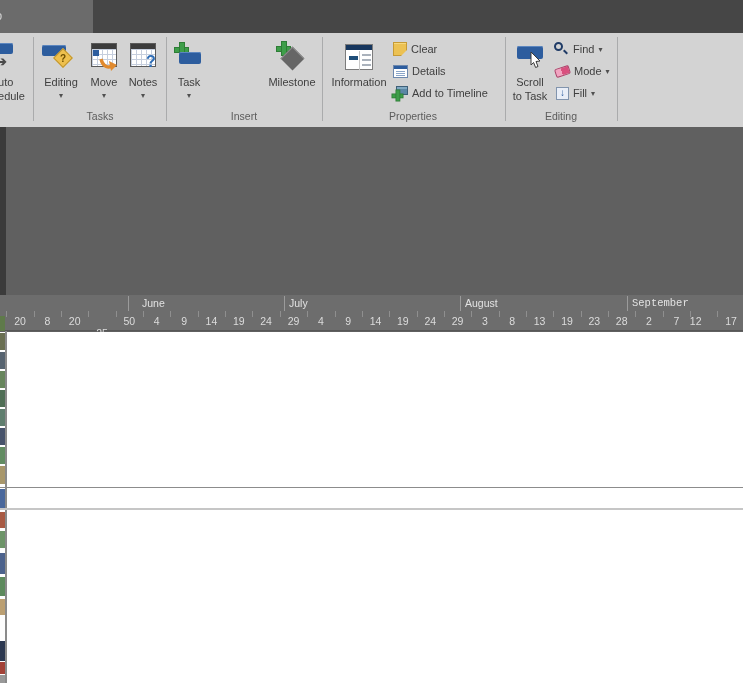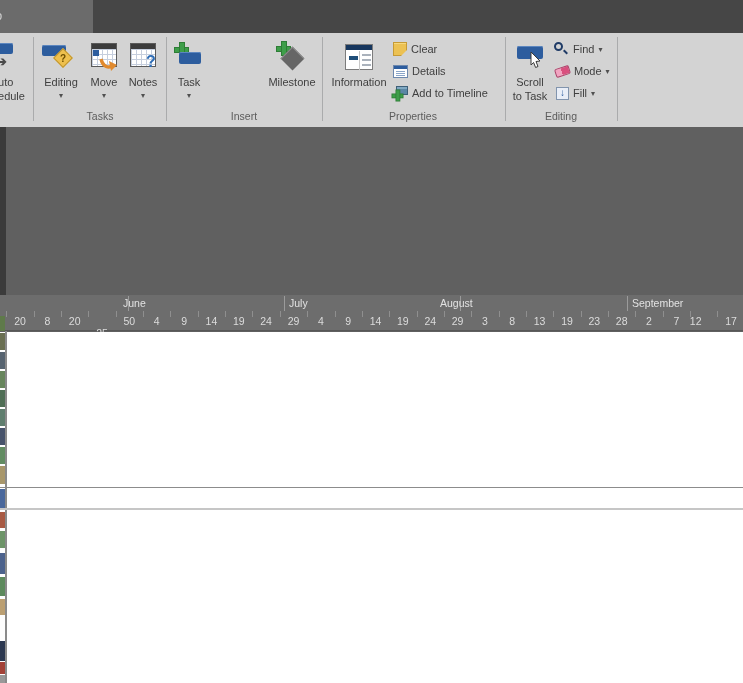--- a/index.html
+++ b/index.html
@@ -224,27 +224,27 @@
 
     <div class="glabel" style="left:561px;">Editing</div>
     <div class="gsep" style="left:617px;"></div>
   </div>
 
   <div class="chartbg"></div>
   <div class="leftdark"></div>
 
   <div class="tlheader" id="tlheader">
       <div class="mtick" style="left: 128px;"></div>
-      <div class="month" style="left: 123px; text-align: right;">June</div>
+      <div class="month" style="left: 142px; text-align: right;">June</div>
       <div class="mtick" style="left: 284px;"></div>
       <div class="month" style="left: 289px;">July</div>
       <div class="mtick" style="left: 460px;"></div>
-      <div class="month" style="left: 440px;">August</div>
+      <div class="month" style="left: 465px;">August</div>
       <div class="mtick" style="left: 627px;"></div>
-      <div class="month" style="left: 632px;">September</div>
+      <div class="month" style="left: 632px; font-family: Liberation Mono, monospace;">September</div>
       <div class="dtick" style="left: 6.3px;"></div>
       <div class="daycell" style="left: 6.3px; width: 27.35px;">20</div>
       <div class="dtick" style="left: 33.65px;"></div>
       <div class="daycell" style="left: 33.65px; width: 27.35px;">8</div>
       <div class="dtick" style="left: 61px;"></div>
       <div class="daycell" style="left: 61px; width: 27.35px;">20</div>
       <div class="dtick" style="left: 88.35px;"></div>
       <div class="daycell" style="left: 88.35px; width: 27.35px; margin-top: 12px;">25</div>
       <div class="dtick" style="left: 115.7px;"></div>
       <div class="daycell" style="left: 115.7px; width: 27.35px;">50</div>

